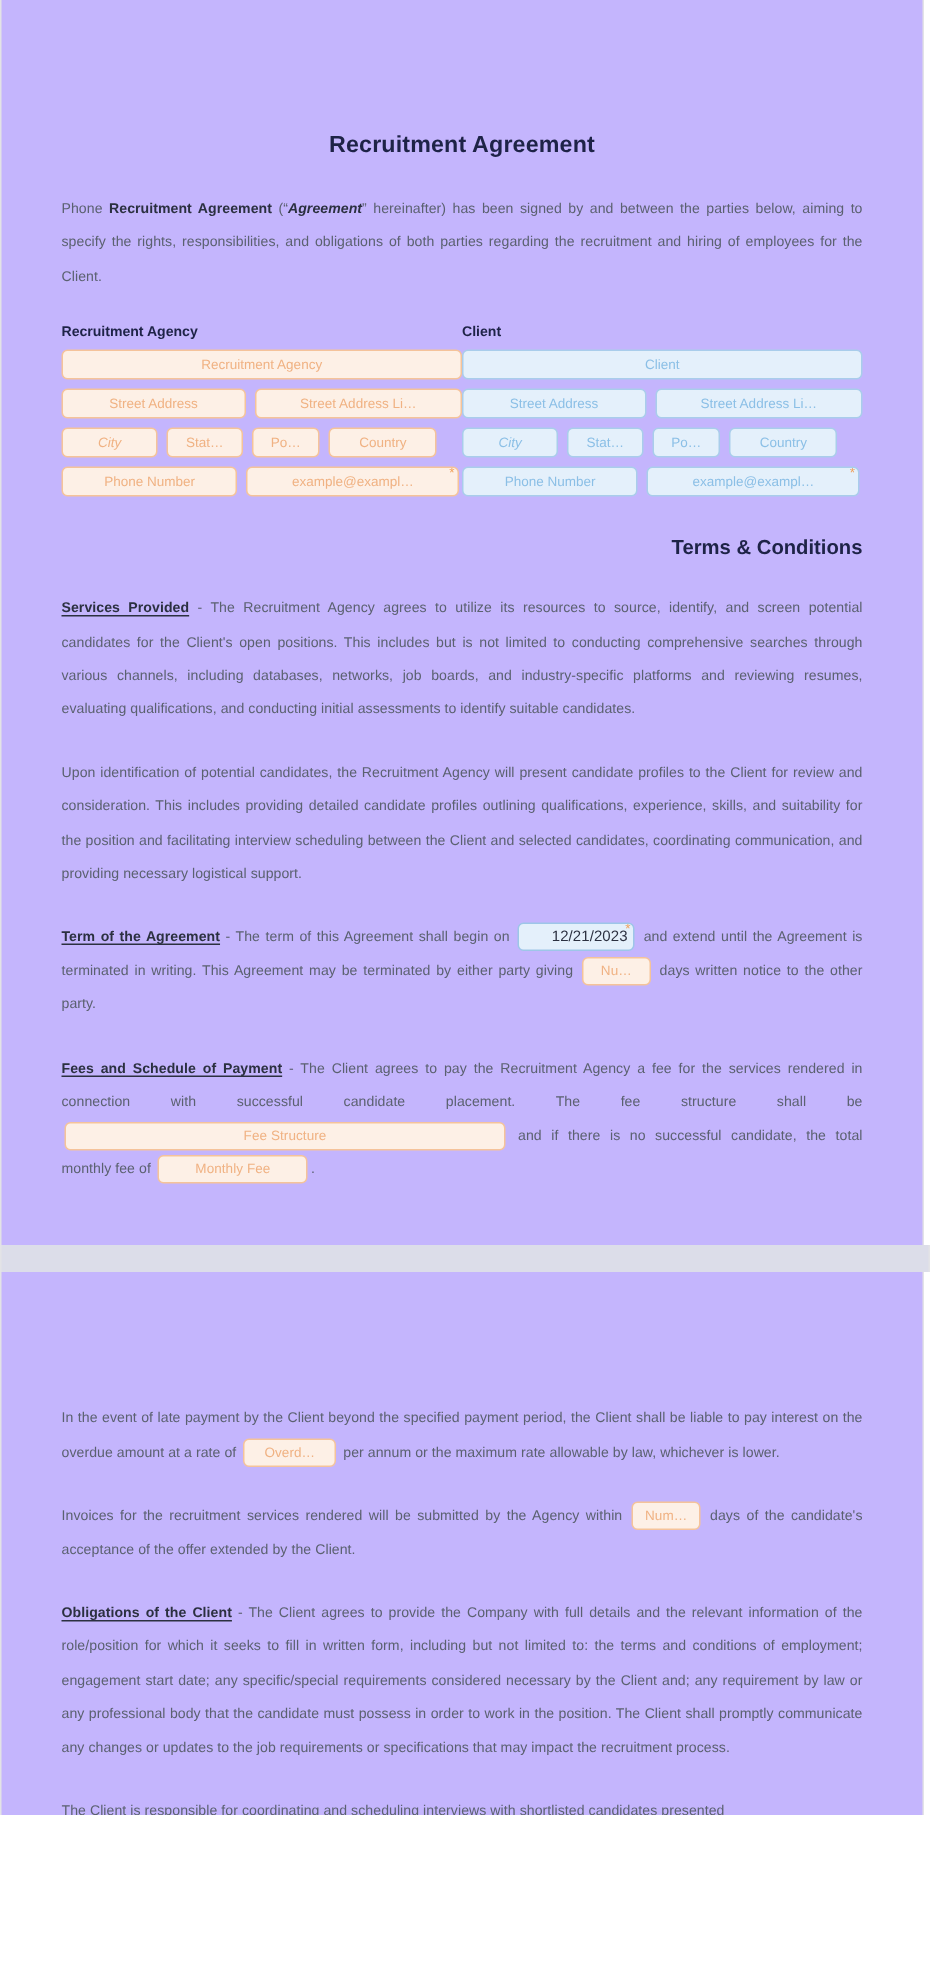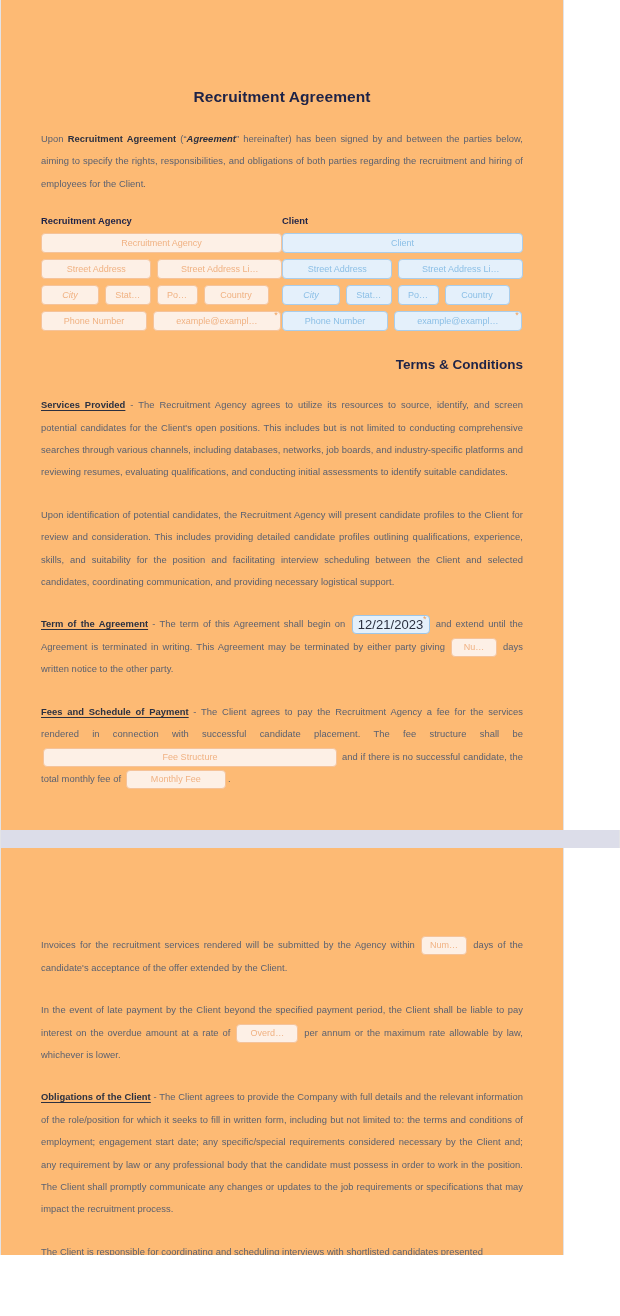--- a/index.html
+++ b/index.html
@@ -4,22 +4,22 @@
 <style>
   * { box-sizing: border-box; }
   html, body {
     margin: 0; padding: 0;
     background: #ffffff;
     font-family: "Liberation Sans", sans-serif;
   }
   body { width: 620px; }
 
   .page {
-    width: 564px;
-    background: #fdba74;
+    width: 616px;
+    background: #c4b5fd;
     border-left: 1px solid #e3e3e6;
     border-right: 1px solid #e3e3e6;
     padding: 0 40px;
   }
   .page-1 { padding-top: 88px; padding-bottom: 40px; }
   .page-break {
     width: 620px;
     height: 18px;
     background: #dcdde9;
     border-left: 1px solid #e3e3e6;
@@ -146,42 +146,43 @@
     white-space: nowrap;
     padding: 0 4px;
     margin: 0 2px;
     cursor: text;
   }
   .inl.date {
     background: #e4f0fb;
     border-color: #9dc6e8;
     color: #2b3040;
     width: 78px;
-    font-size: 13px;
+    font-size: 10px;
+    text-align: right;
   }
   .inl.num    { background:#fdf0e6; border-color:#f5c39a; color:#f0b283; width: 46px; }
   .inl.fee    { background:#fdf0e6; border-color:#f5c39a; color:#f0b283; width: 294px; }
   .inl.mfee   { background:#fdf0e6; border-color:#f5c39a; color:#f0b283; width: 100px; }
   .inl.overd  { background:#fdf0e6; border-color:#f5c39a; color:#f0b283; width: 62px; }
   .inl .txt { display:block; overflow:hidden; text-overflow:ellipsis; white-space:nowrap; }
 
   .clipped {
     max-height: 14px;
     overflow: hidden;
     margin-bottom: 0;
   }
 </style>
 </head>
 <body>
 
 <div class="page page-1">
 
   <h1 class="doc-title">Recruitment Agreement</h1>
 
-  <p class="body"><span>Upon </span><b>Recruitment Agreement</b><span> (“</span><i><b>Agreement</b></i><span>” hereinafter) has been signed by and between the parties below, aiming to specify the rights, responsibilities, and obligations of both parties regarding the recruitment and hiring of employees for the Client.</span></p>
+  <p class="body"><span>Phone </span><b>Recruitment Agreement</b><span> (“</span><i><b>Agreement</b></i><span>” hereinafter) has been signed by and between the parties below, aiming to specify the rights, responsibilities, and obligations of both parties regarding the recruitment and hiring of employees for the Client.</span></p>
 
   <div class="parties">
 
     <div class="party">
       <div class="party-label">Recruitment Agency</div>
 
       <div class="row">
         <div class="fld orange w-full">
             <span class="txt">Recruitment Agency</span>
           </div>
@@ -275,21 +276,21 @@
   <p class="body"><span class="term-head">Term of the Agreement</span><span> - The term of this Agreement shall begin on </span><span class="inl date req"><span class="txt">12/21/2023</span></span><span> and extend until the Agreement is terminated in writing.  This Agreement may be terminated by either party giving </span><span class="inl num"><span class="txt">Nu…</span></span><span> days written notice to the other party.</span></p>
 
   <p class="body tight"><span class="term-head">Fees and Schedule of Payment</span><span> - The Client agrees to pay the Recruitment Agency a fee for the services rendered in connection with successful candidate placement. The fee structure shall be </span><span class="inl fee"><span class="txt">Fee Structure</span></span><span> and if there is no successful candidate, the total monthly fee of </span><span class="inl mfee"><span class="txt">Monthly Fee</span></span><span>.</span></p>
 
 </div>
 
 <div class="page-break"></div>
 
 <div class="page page-2">
 
+  <p class="body"><span>In the event of late payment by the Client beyond the specified payment period, the Client shall be liable to pay interest on the overdue amount at a rate of </span><span class="inl overd"><span class="txt">Overd…</span></span><span> per annum or the maximum rate allowable by law, whichever is lower.</span></p>
+
   <p class="body"><span>Invoices for the recruitment services rendered will be submitted by the Agency within </span><span class="inl num"><span class="txt">Num…</span></span><span> days of the candidate's acceptance of the offer extended by the Client.</span></p>
 
-  <p class="body"><span>In the event of late payment by the Client beyond the specified payment period, the Client shall be liable to pay interest on the overdue amount at a rate of </span><span class="inl overd"><span class="txt">Overd…</span></span><span> per annum or the maximum rate allowable by law, whichever is lower.</span></p>
-
   <p class="body"><span class="term-head">Obligations of the Client</span><span> - The Client agrees to provide the Company with full details and the relevant information of the role/position for which it seeks to fill in written form, including but not limited to: the terms and conditions of employment; engagement start date; any specific/special requirements considered necessary by the Client and; any requirement by law or any professional body that the candidate must possess in order to work in the position. The Client shall promptly communicate any changes or updates to the job requirements or specifications that may impact the recruitment process.</span></p>
 
   <p class="body clipped">The Client is responsible for coordinating and scheduling interviews with shortlisted candidates presented</p>
 
 </div>
 
 </body></html>

